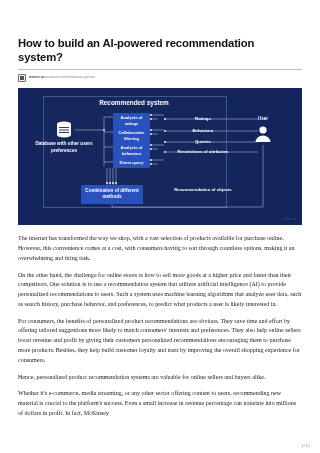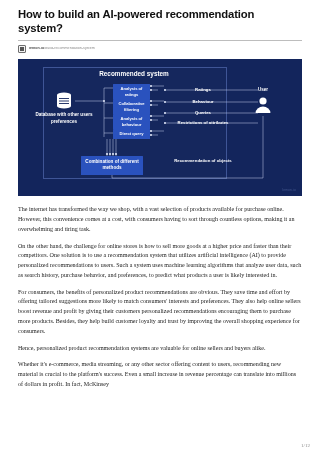--- a/index.html
+++ b/index.html
@@ -5,21 +5,21 @@
   html,body{margin:0;padding:0;}
   body{
     width:320px;height:453px;overflow:hidden;
     background:#ffffff;
     font-family:"Liberation Serif", serif;
     color:#1a1a1a;
   }
   .page{position:relative;width:320px;height:453px;box-sizing:border-box;}
 
   
-  .header{padding:7px 18px 0 18px;}
+  .header{padding:36px 18px 0 18px;}
   .doc-title{
     font-family:"Liberation Sans", sans-serif;
     font-weight:bold;
     font-size:11.3px;
     line-height:1.25;
     letter-spacing:-0.15px;
     color:#111111;
     margin:0 0 5px 0;
   }
   .title-rule{height:1px;background:#bdbdbd;margin:0 0 4px 0;}

